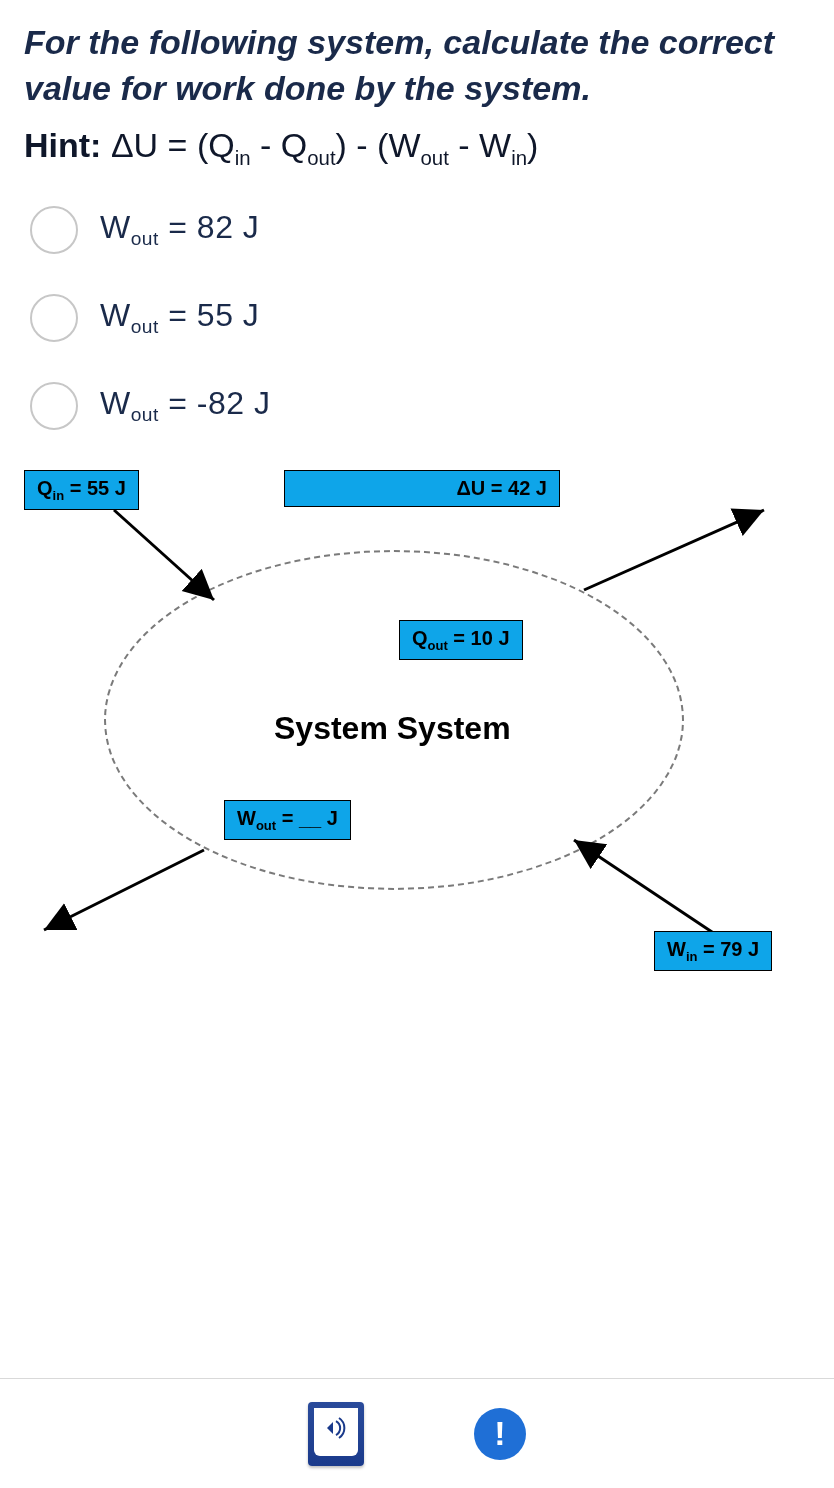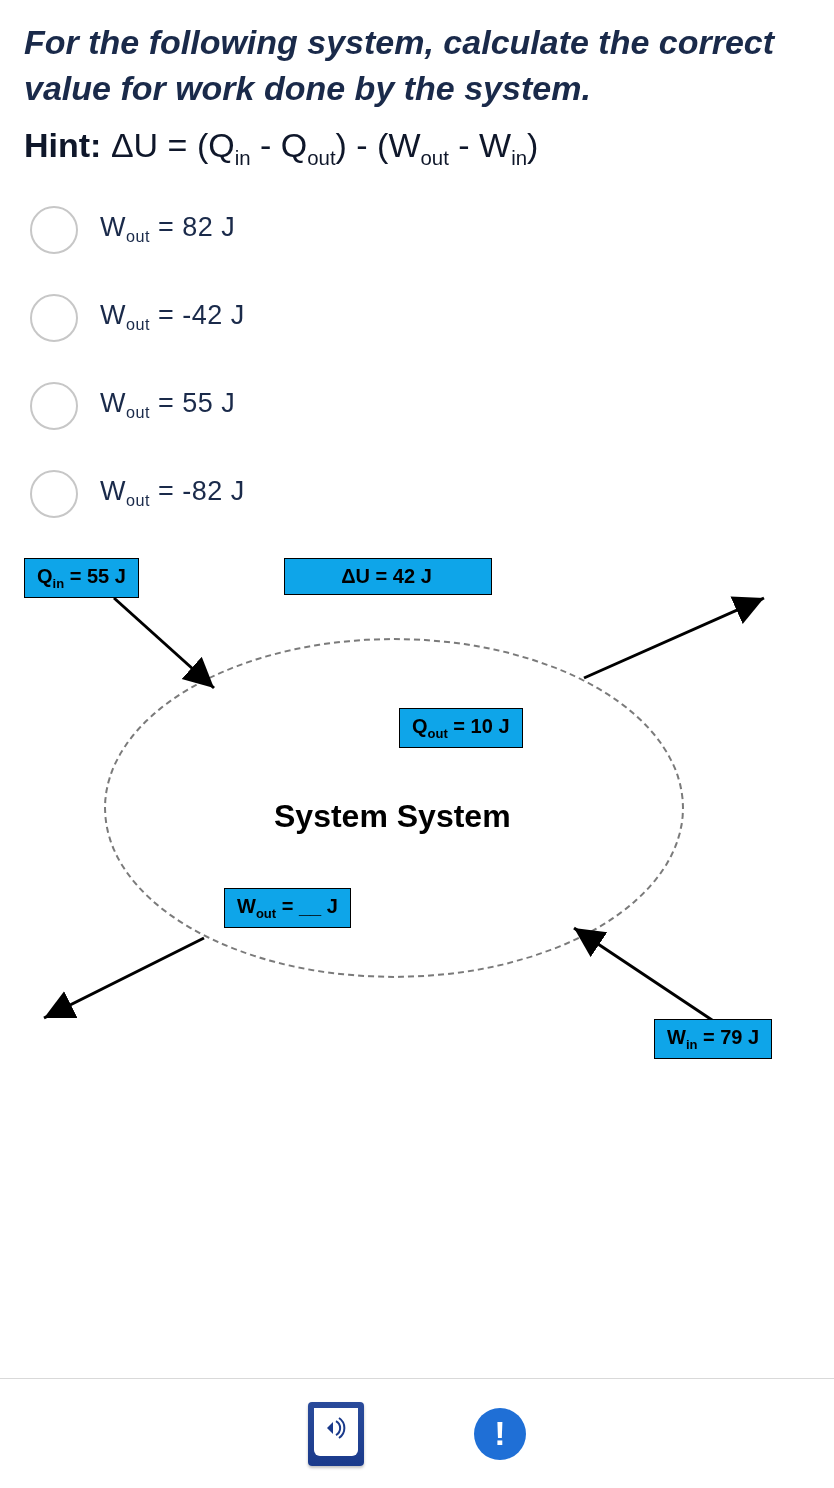--- a/index.html
+++ b/index.html
@@ -43,21 +43,21 @@
   .radio {
     width: 48px;
     height: 48px;
     border: 2px solid #c7c7c7;
     border-radius: 50%;
     flex: 0 0 48px;
     margin-right: 22px;
     background: #fff;
   }
   .option-label {
-    font-size: 27px;
+    font-size: 32px;
     font-weight: 400;
     color: #1a2a4a;
     letter-spacing: 0.5px;
   }
   
   .diagram {
     position: relative;
     width: 786px;
     height: 520px;
     margin: 30px auto 0 auto;
@@ -153,24 +153,20 @@
     <span class="normal">ΔU = (Q<sub>in</sub> - Q<sub>out</sub>) - (W<sub>out</sub> - W<sub>in</sub>)</span>
   </div>
 
   <div class="options">
     <div class="option">
       <div class="radio"></div>
       <div class="option-label">W<sub>out</sub> = 82 J</div>
     </div>
     <div class="option">
       <div class="radio"></div>
-      <div class="option-label">W<sub>out</sub> = -42 J</div>
-    </div>
-    <div class="option">
-      <div class="radio"></div>
       <div class="option-label">W<sub>out</sub> = 55 J</div>
     </div>
     <div class="option">
       <div class="radio"></div>
       <div class="option-label">W<sub>out</sub> = -82 J</div>
     </div>
   </div>
 
   <div class="diagram">
     <div class="oval"></div>
@@ -181,21 +177,21 @@
           <path d="M0,0 L10,5 L0,10 Z" fill="#000"></path>
         </marker>
       </defs>
       <line x1="90" y1="40" x2="190" y2="130" stroke="#000" stroke-width="3" marker-end="url(#ah)"></line>
       <line x1="560" y1="120" x2="740" y2="40" stroke="#000" stroke-width="3" marker-end="url(#ah)"></line>
       <line x1="180" y1="380" x2="20" y2="460" stroke="#000" stroke-width="3" marker-end="url(#ah)"></line>
       <line x1="700" y1="470" x2="550" y2="370" stroke="#000" stroke-width="3" marker-end="url(#ah)"></line>
     </svg>
 
     <div class="dbox" style="left:0px; top:0px;">Q<sub>in</sub> = 55 J</div>
-    <div class="dbox" style="left:260px; top:0px; width:208px; text-align:center;padding-left:9px;">ΔU = 42 J</div>
+    <div class="dbox" style="left:260px; top:0px; width:276px; text-align:right;padding-left:9px;">ΔU = 42 J</div>
     <div class="dbox" style="left:375px; top:150px;">Q<sub>out</sub> = 10 J</div>
     <div class="dbox" style="left:200px; top:330px;text-align:center;">W<sub>out</sub> = __ J</div>
     <div class="dbox" style="left:630px; top:461px;">W<sub>in</sub> = 79 J</div>
 
     <div class="closed-label">System System</div>
   </div>
 </div>
 
 <div class="bottom">
   <div class="book-icon">

